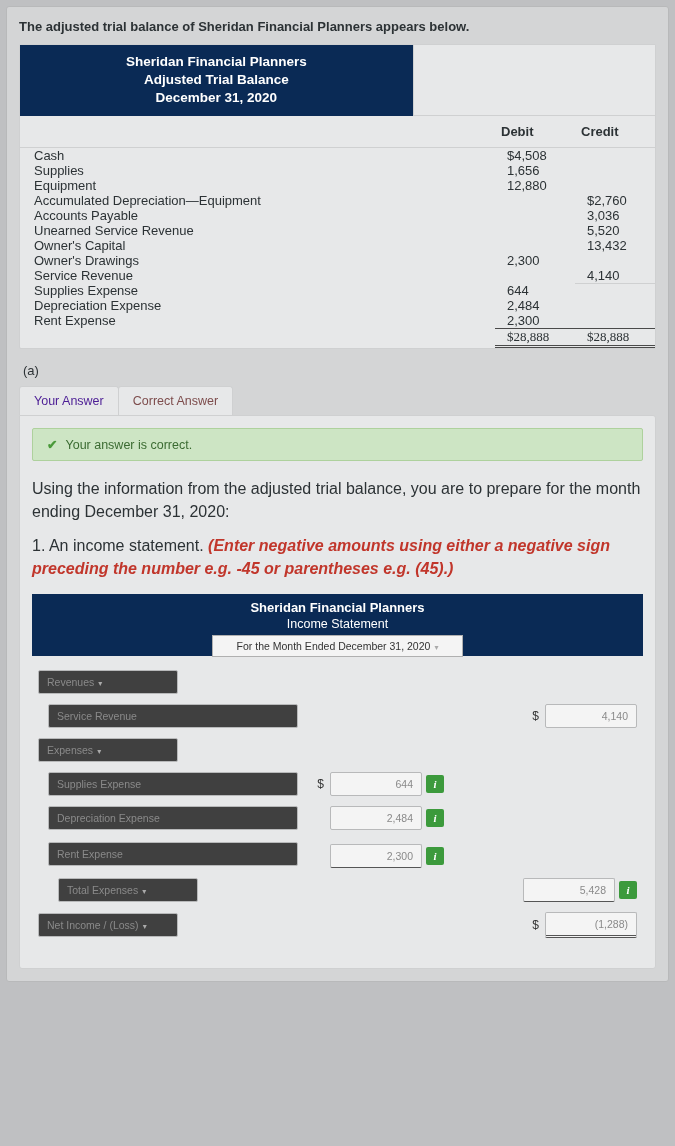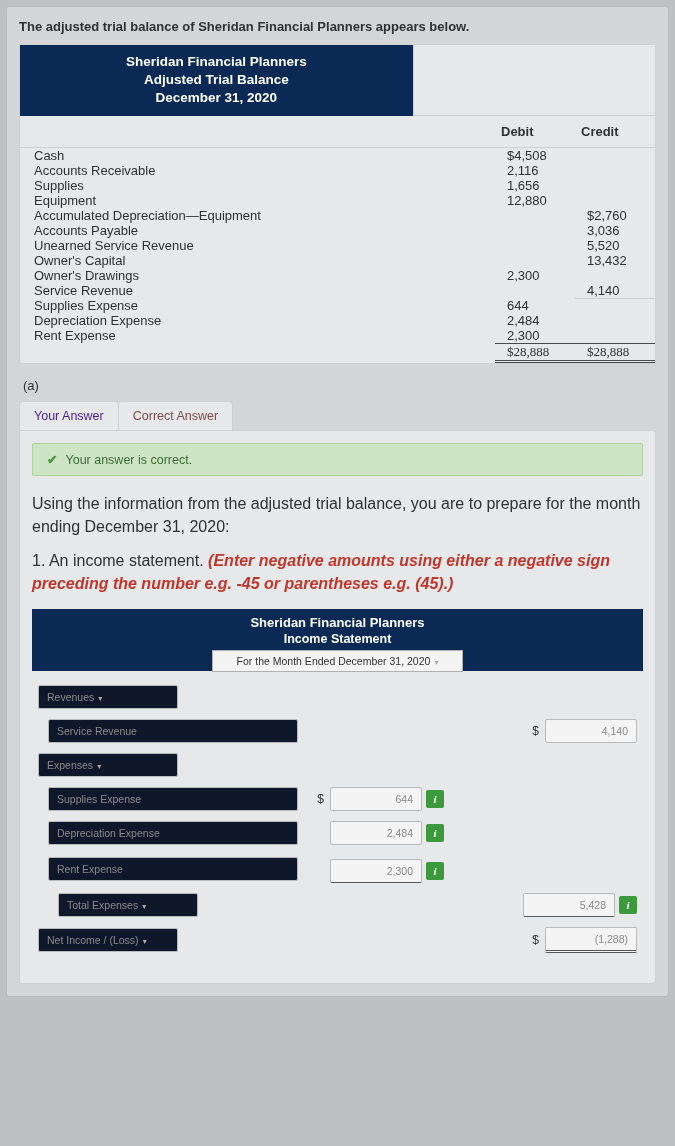--- a/index.html
+++ b/index.html
@@ -117,42 +117,42 @@
     margin-bottom: 14px;
   }
   .instr .red { color: #c1362b; font-style: italic; font-weight: 600; }
   .stmt-header {
     background: #0a2a55;
     color: #fff;
     text-align: center;
     padding: 6px 0 0 0;
   }
   .stmt-header .t1 { font-weight: 700; font-size: 13px; }
-  .stmt-header .t2 { font-weight: 700; font-size: 12.5px; margin-top: 2px; }
+  .stmt-header .t2 { font-weight: 400; font-size: 12.5px; margin-top: 2px; }
   .period-box {
     background: #f4f4f4;
     color: #333;
     display: inline-block;
     padding: 4px 24px;
     font-size: 10.5px;
     margin: 4px 0 -1px 0;
     border: 1px solid #b0b0b0;
   }
   .stmt-body {
     background: #e7e8e9;
     padding: 14px 6px 4px 6px;
   }
   .row {
     display: flex;
     align-items: center;
     margin-bottom: 10px;
     gap: 6px;
   }
   .label-input {
-    background: #0f172a;
+    background: #404040;
     border: 1px solid #b8b9ba;
     padding: 5px 8px;
     font-size: 10.5px;
     color: #8a8a8a;
     border-radius: 2px;
   }
   .label-input.w1 { width: 140px; }
   .label-input.w2 { width: 250px; }
   .row .ds { color: #333; font-size: 12px; margin: 0 2px; }
   .val-input {
@@ -211,25 +211,20 @@
         <th class="acct-h"></th>
         <th style="width:80px">Debit</th>
         <th style="width:80px">Credit</th>
       </tr>
       <tr>
             <td class="acct">Cash</td>
             <td class="num">$4,508</td>
             <td class="num"></td>
           </tr>
       <tr>
-            <td class="acct">Accounts Receivable</td>
-            <td class="num">2,116</td>
-            <td class="num"></td>
-          </tr>
-      <tr>
             <td class="acct">Supplies</td>
             <td class="num">1,656</td>
             <td class="num"></td>
           </tr>
       <tr>
             <td class="acct">Equipment</td>
             <td class="num">12,880</td>
             <td class="num"></td>
           </tr>
       <tr>

